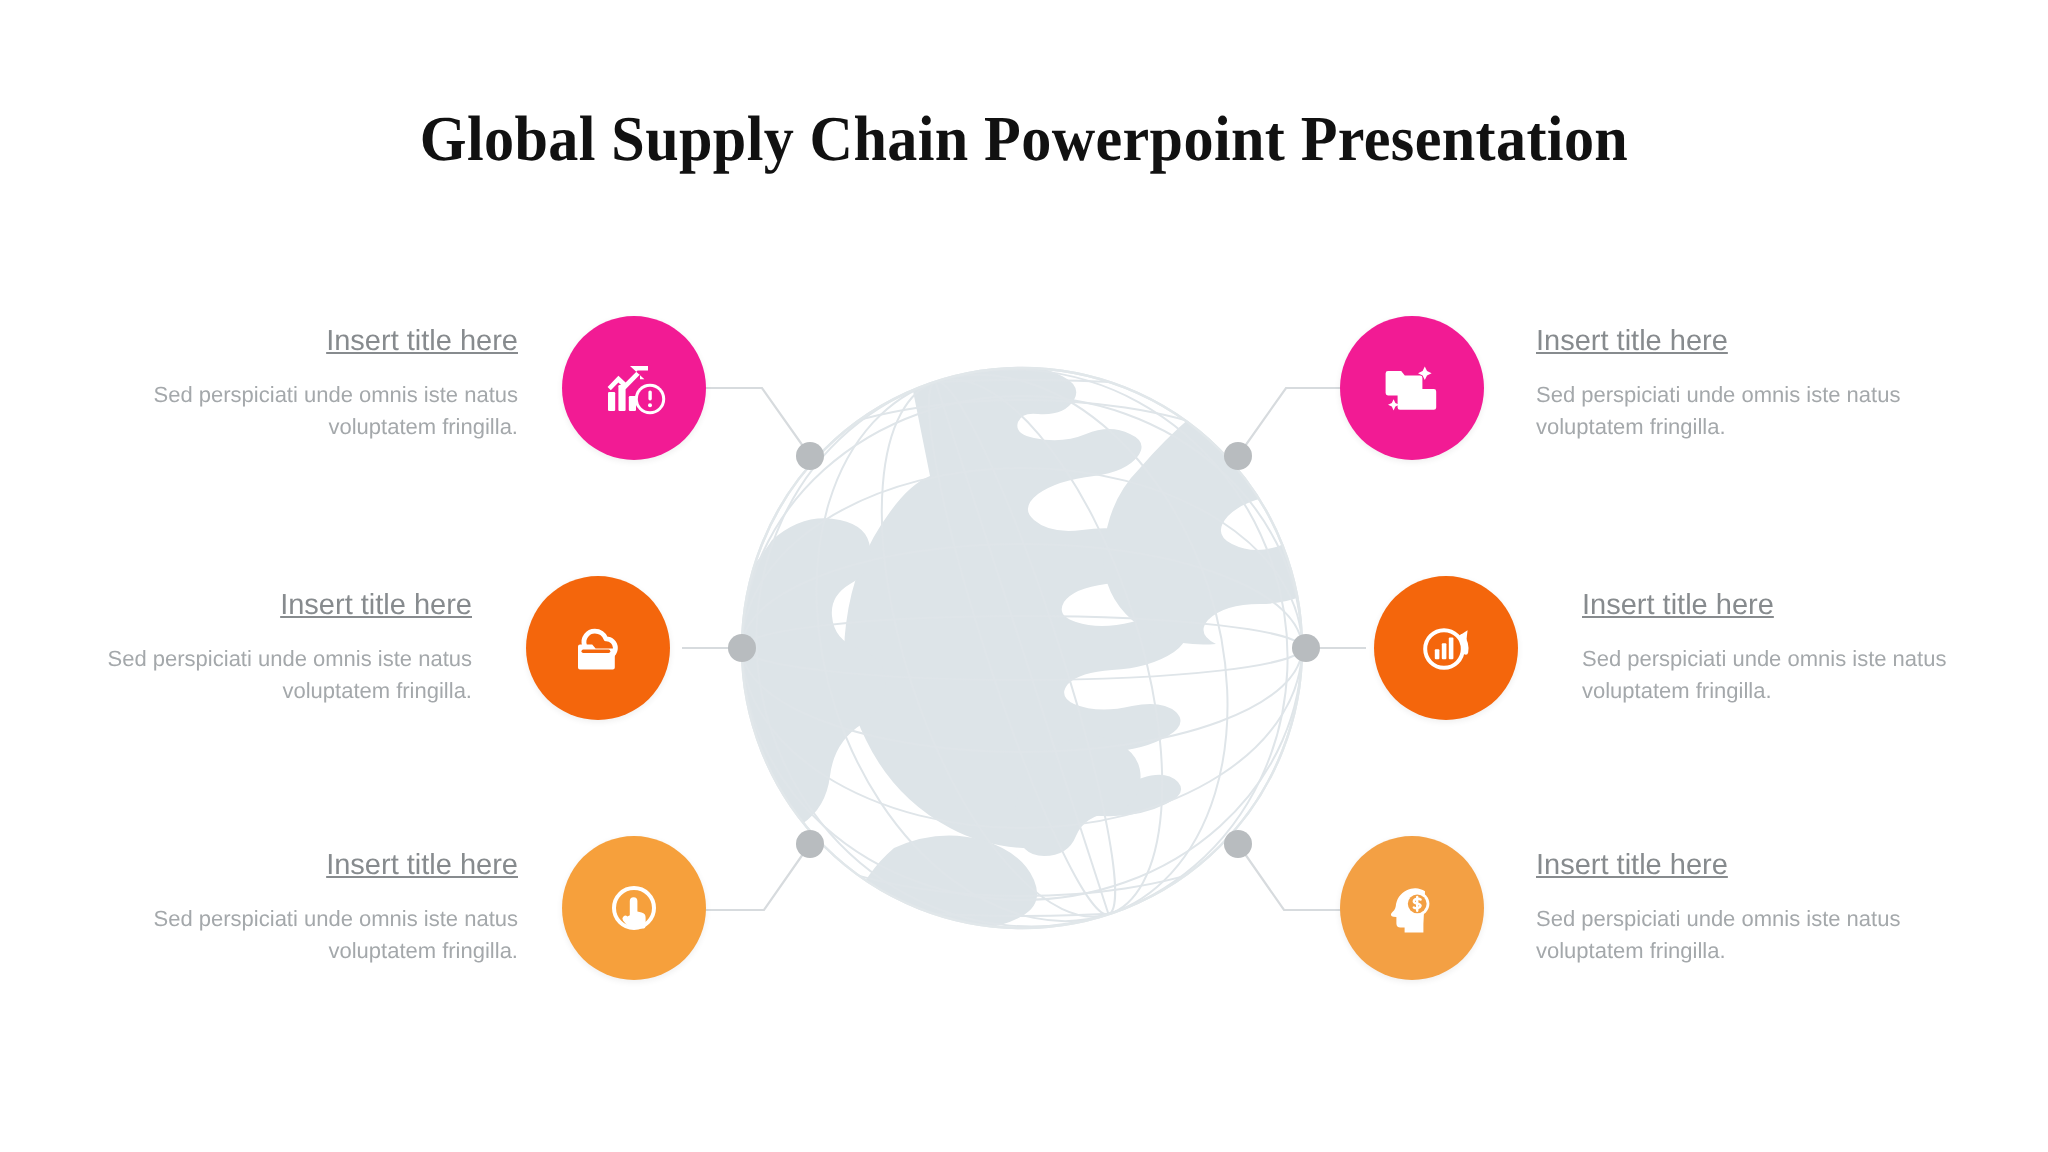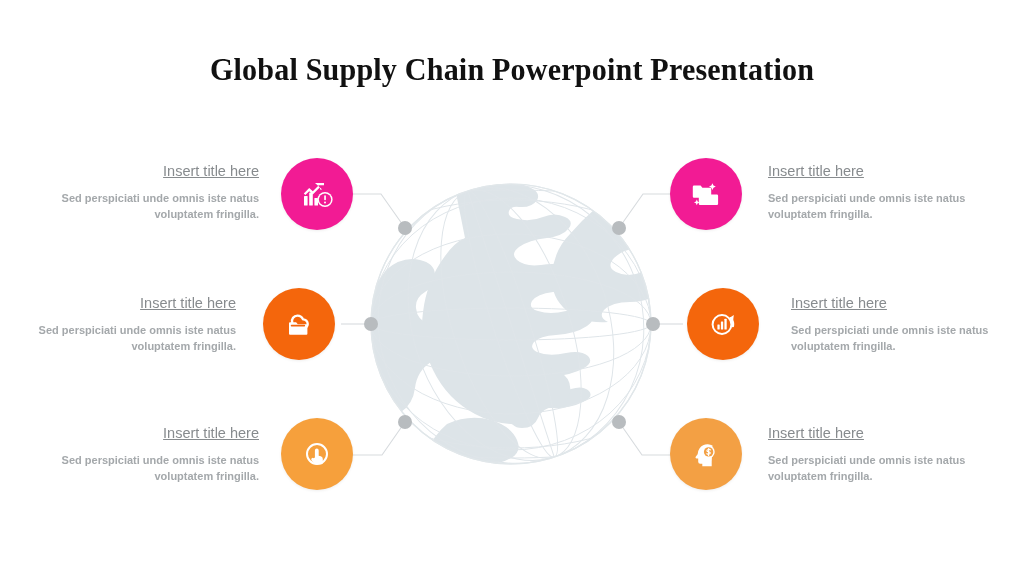--- a/index.html
+++ b/index.html
@@ -83,21 +83,21 @@
     color: #878b8e;
     font-weight: 400;
     margin-bottom: 9px;
     white-space: nowrap;
     text-decoration: underline;
   }
   .txt .t-body {
     font-size: 11px;
     line-height: 16px;
     color: #a4a8ab;
-    font-weight: 700;
+    font-weight: 400;
   }
 
   .txt.left  { text-align: right; }
   .txt.right { text-align: left; }
 
   .txt.L1 { left: 55px;  top: 161px; }
   .txt.L2 { left: 32px;  top: 293px; }
   .txt.L3 { left: 55px;  top: 423px; }
   .txt.R1 { left: 768px; top: 161px; }
   .txt.R2 { left: 791px; top: 293px; }

